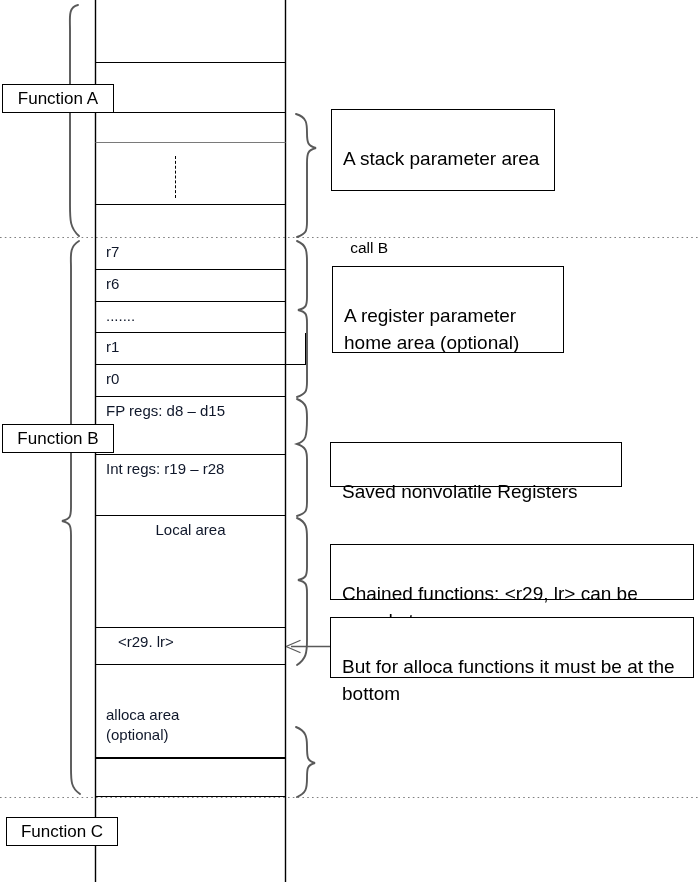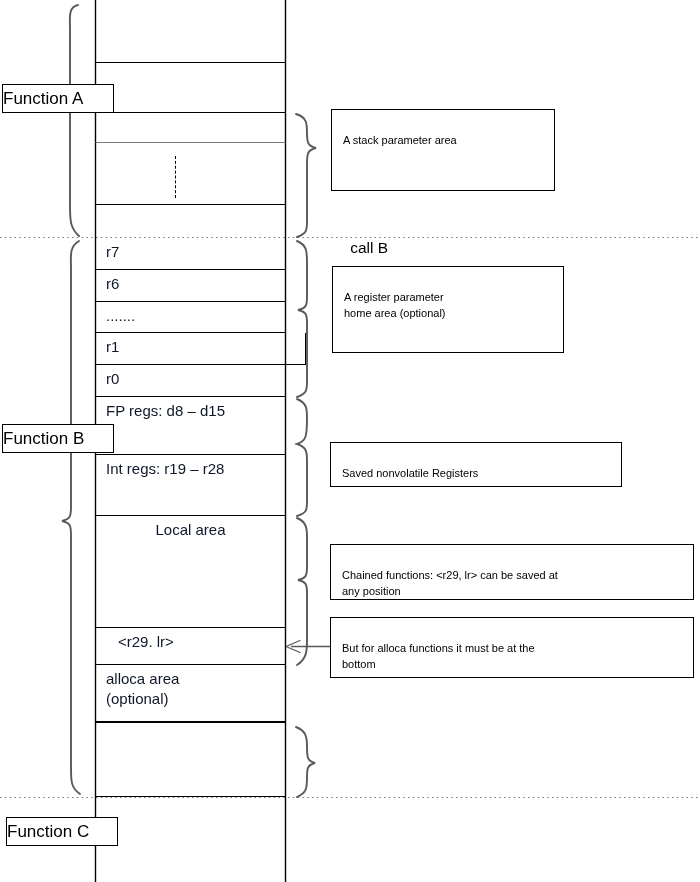--- a/index.html
+++ b/index.html
@@ -17,45 +17,45 @@
     position:absolute;
     box-sizing:border-box;
     border-left:1.4px solid #000;
     border-right:1.4px solid #000;
     border-bottom:1.1px solid #000;
     font-size:15px;
     line-height:1.32;
     color:#0f172a;
   }
   .cell.noborderbottom{border-bottom:none;}
-  .cell.thickbottom{border-bottom:2.6px solid #000;}
+  .cell.thickbottom{border-bottom:2.6px solid #000;margin-top:36px;}
   .cell .ctext{position:absolute;left:10px;top:4px;white-space:pre;}
   .cell .ctext.center{left:0;width:100%;text-align:center;}
   .cell .ctext.indent{left:22px;}
 
   
   .fnlabel{
     position:absolute;
     box-sizing:border-box;
     background:#ffffff;
     border:1.4px solid #000;
     font-size:17px;
     line-height:1;
-    display:flex;align-items:center;justify-content:flex-start;
+    display:flex;align-items:center;justify-content:center;
     z-index:6;
     white-space:pre;
   }
 
   
   .note{
     position:absolute;
     box-sizing:border-box;
     background:#ffffff;
     border:1.3px solid #000;
-    font-size:11px;
+    font-size:19px;
     line-height:1.45;
     padding:7px 0 0 11px;
     z-index:4;
     white-space:pre-line;
   }
 
   
   .freetext{
     position:absolute;
     font-size:15.5px;

